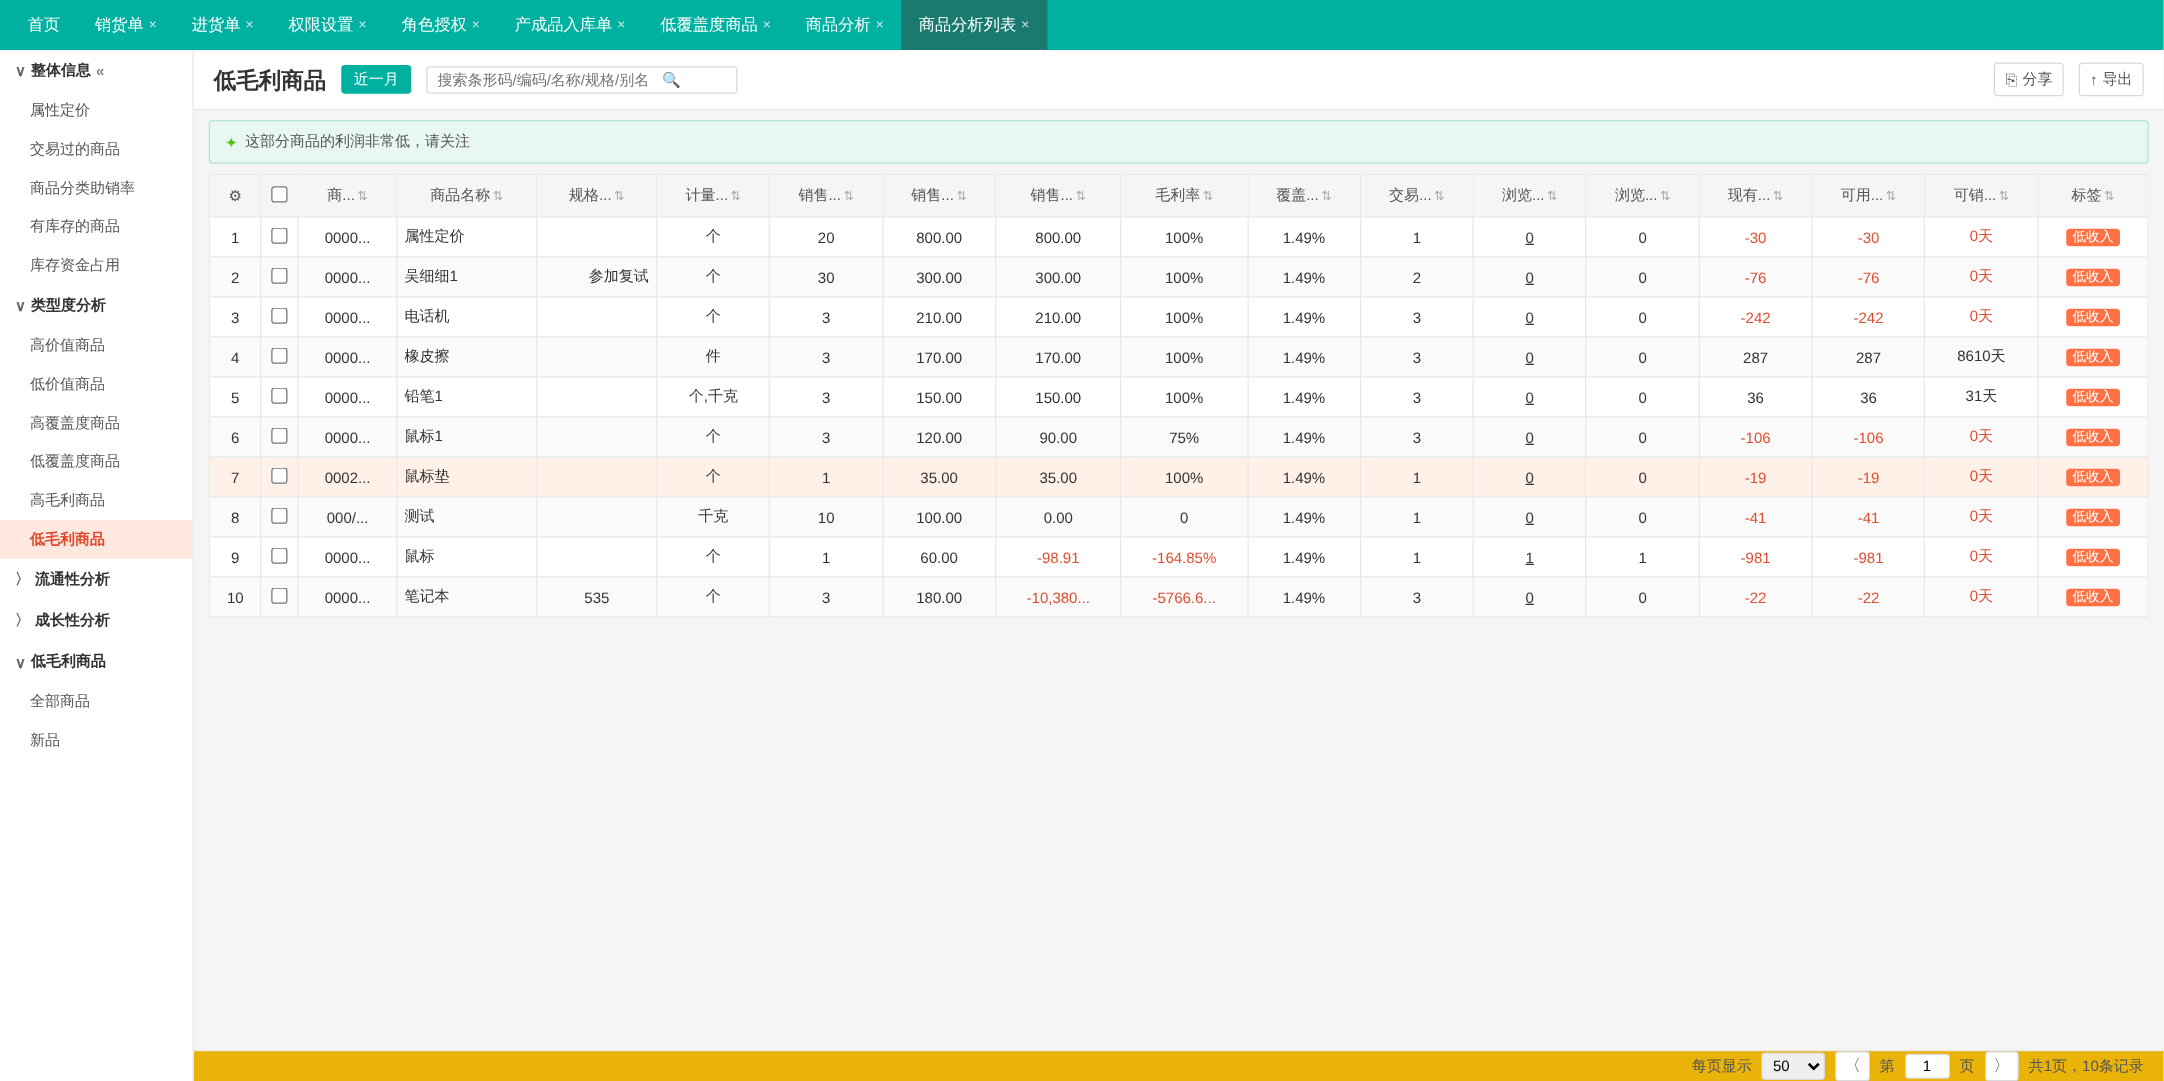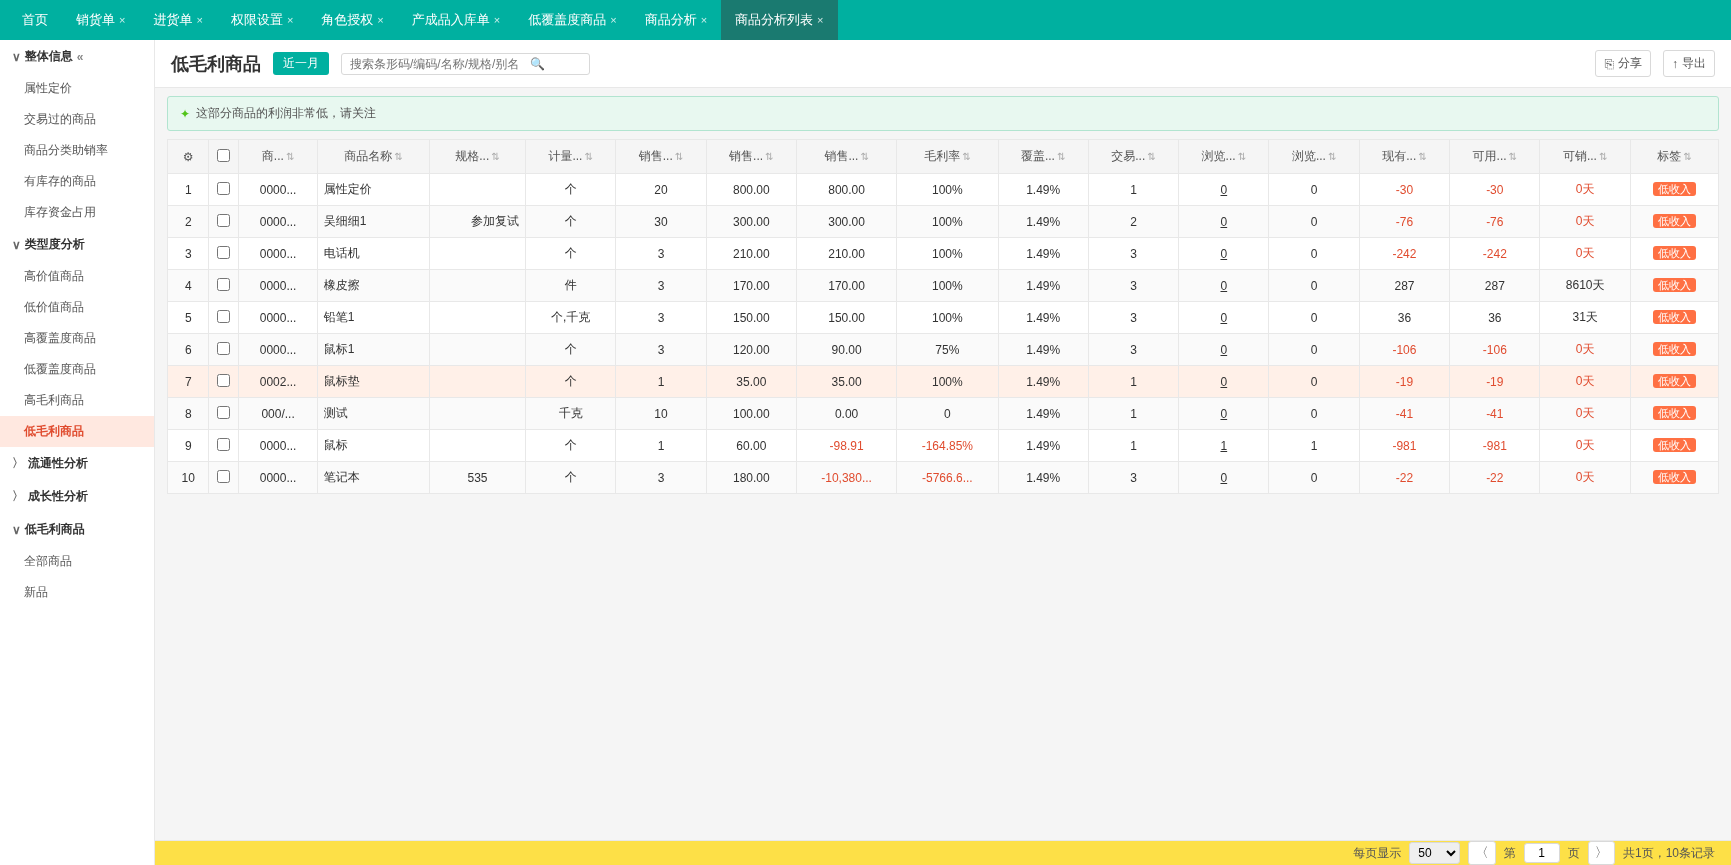--- a/index.html
+++ b/index.html
@@ -49,21 +49,21 @@
     tbody tr:nth-child(even) { background: #fafafa; }
     tbody tr.highlighted { background: #fff0e8; }
     tbody td { padding: 7px 6px; border: 1px solid #e8e8e8; text-align: center; white-space: nowrap; }
     tbody td.name-col { text-align: left; }
     .checkbox-col { width: 30px; }
 
     
     .footer-total { background: #fff; border-top: 2px solid #e8e8e8; padding: 0 12px; }
 
     
-    .pagination { background: #fde047; border-top: 1px solid #e8e8e8; display: flex; align-items: center; justify-content: flex-end; padding: 0 16px; gap: 8px; font-size: 12px; color: #555; margin-top: 20px; }
+    .pagination { background: #eab308; border-top: 1px solid #e8e8e8; display: flex; align-items: center; justify-content: flex-end; padding: 0 16px; gap: 8px; font-size: 12px; color: #555; margin-top: 20px; }
     .page-size-select { border: 1px solid #d9d9d9; border-radius: 3px; padding: 2px 4px; font-size: 12px; }
     .page-nav-btn { cursor: pointer; padding: 2px 6px; border: 1px solid #d9d9d9; border-radius: 3px; background: #fff; color: #555; }
     .page-input { width: 36px; border: 1px solid #d9d9d9; border-radius: 3px; text-align: center; padding: 2px; font-size: 12px; }
 
     
     .collapse-btn { cursor: pointer; color: #888; margin-left: 4px; }
   </style>
 </head>
 <body>
 

